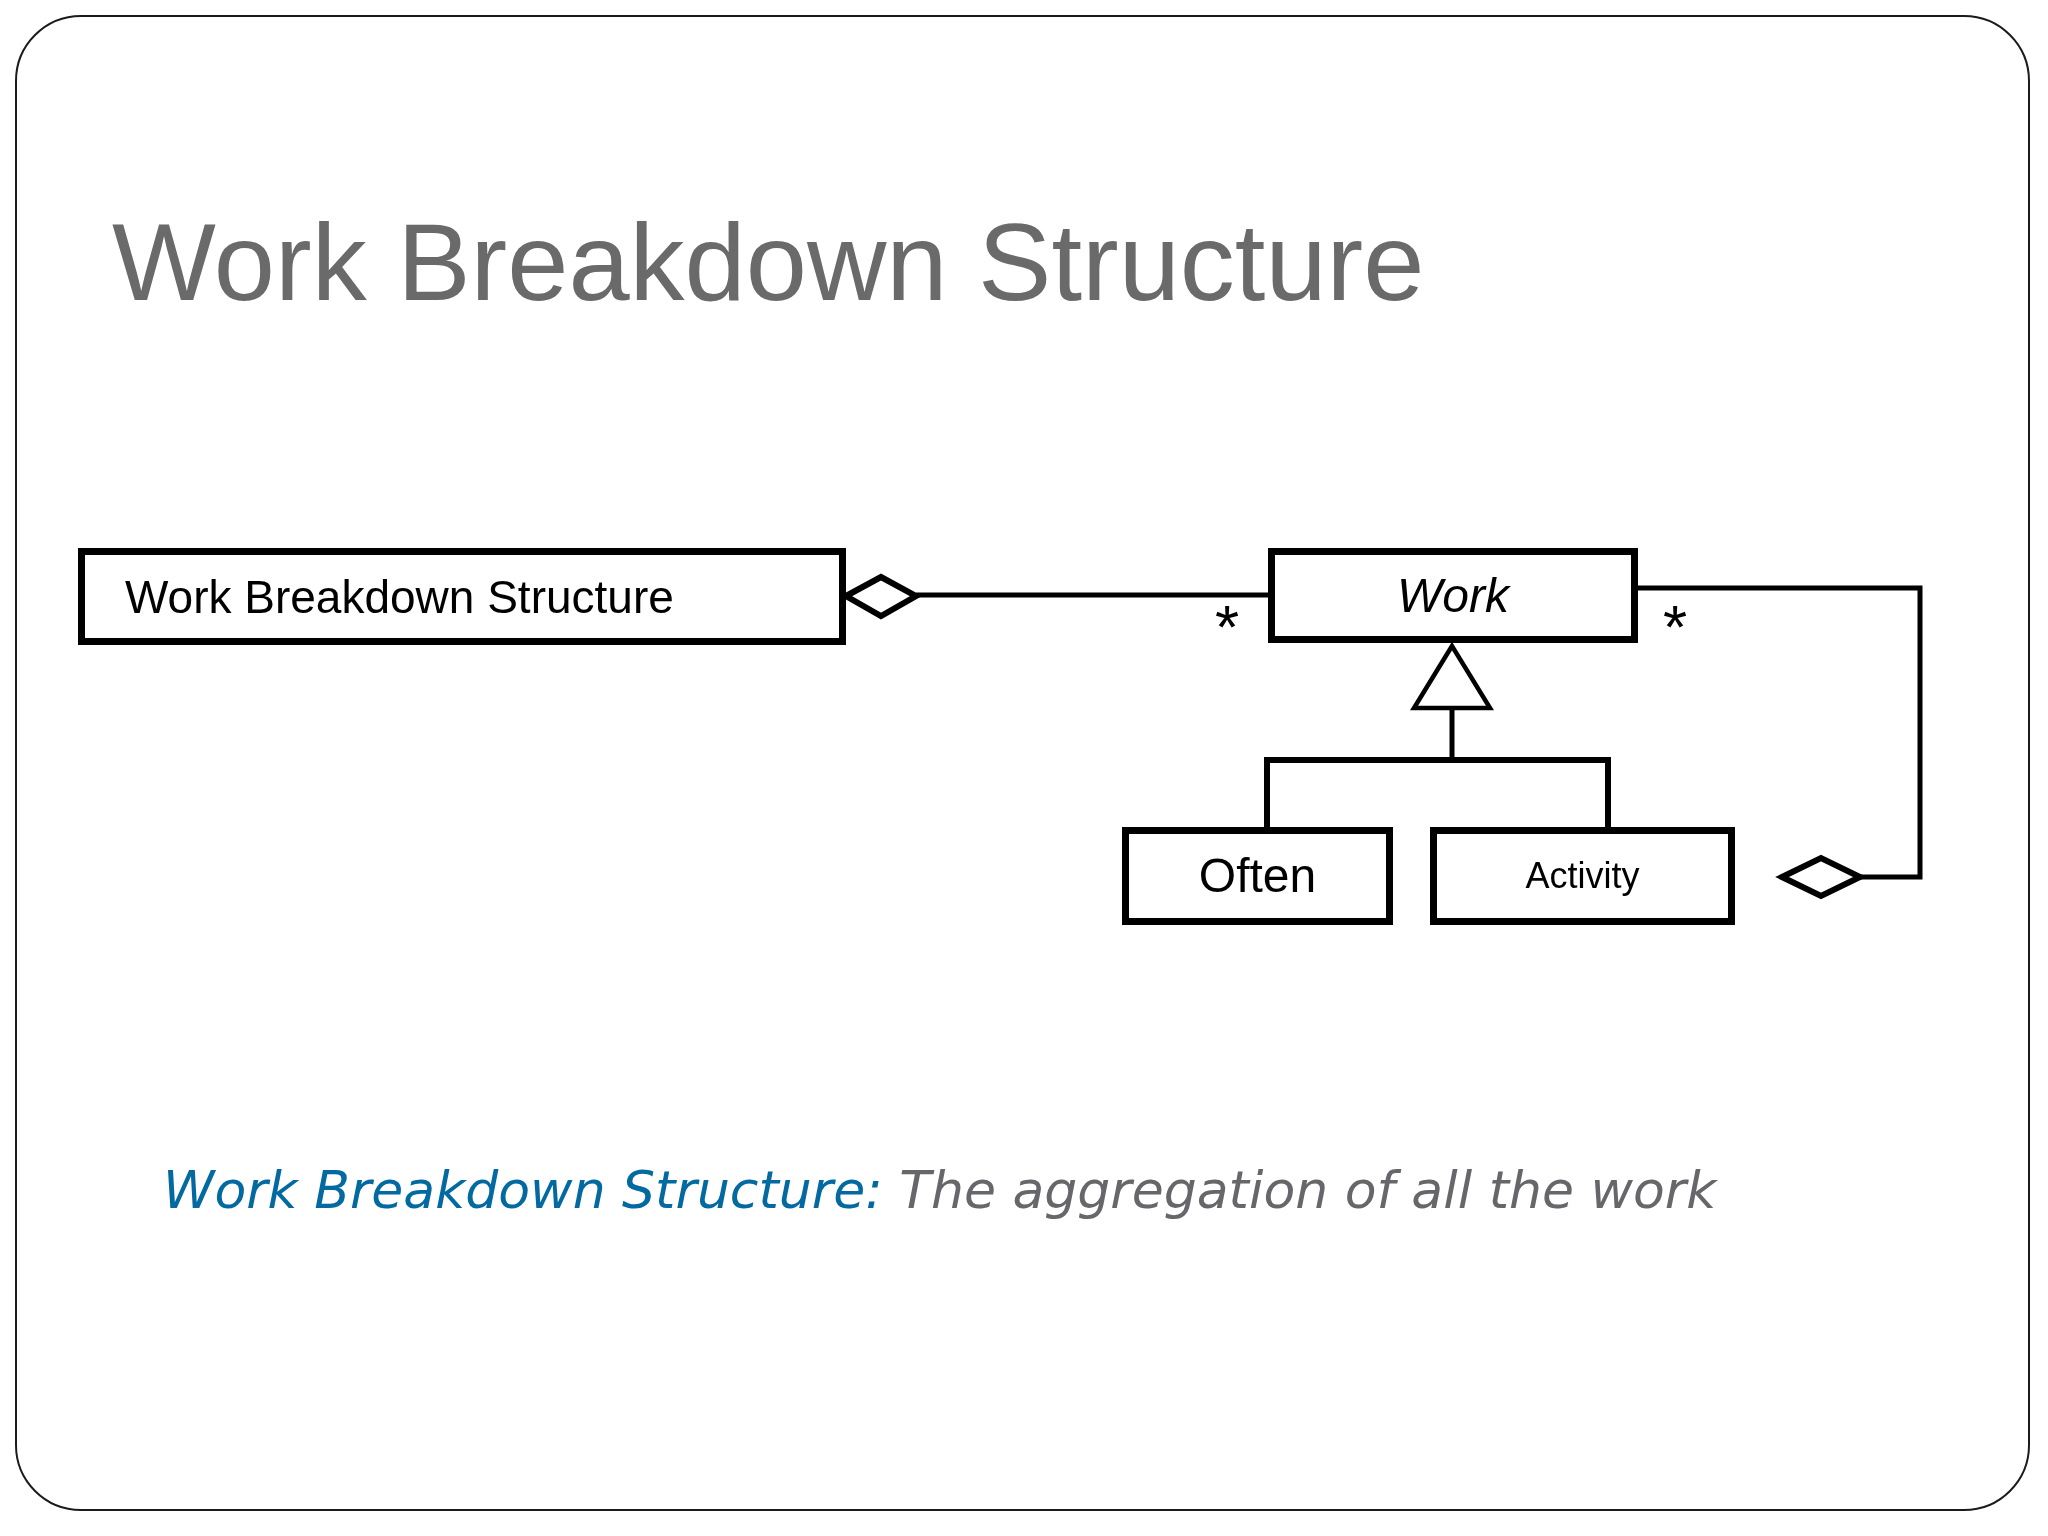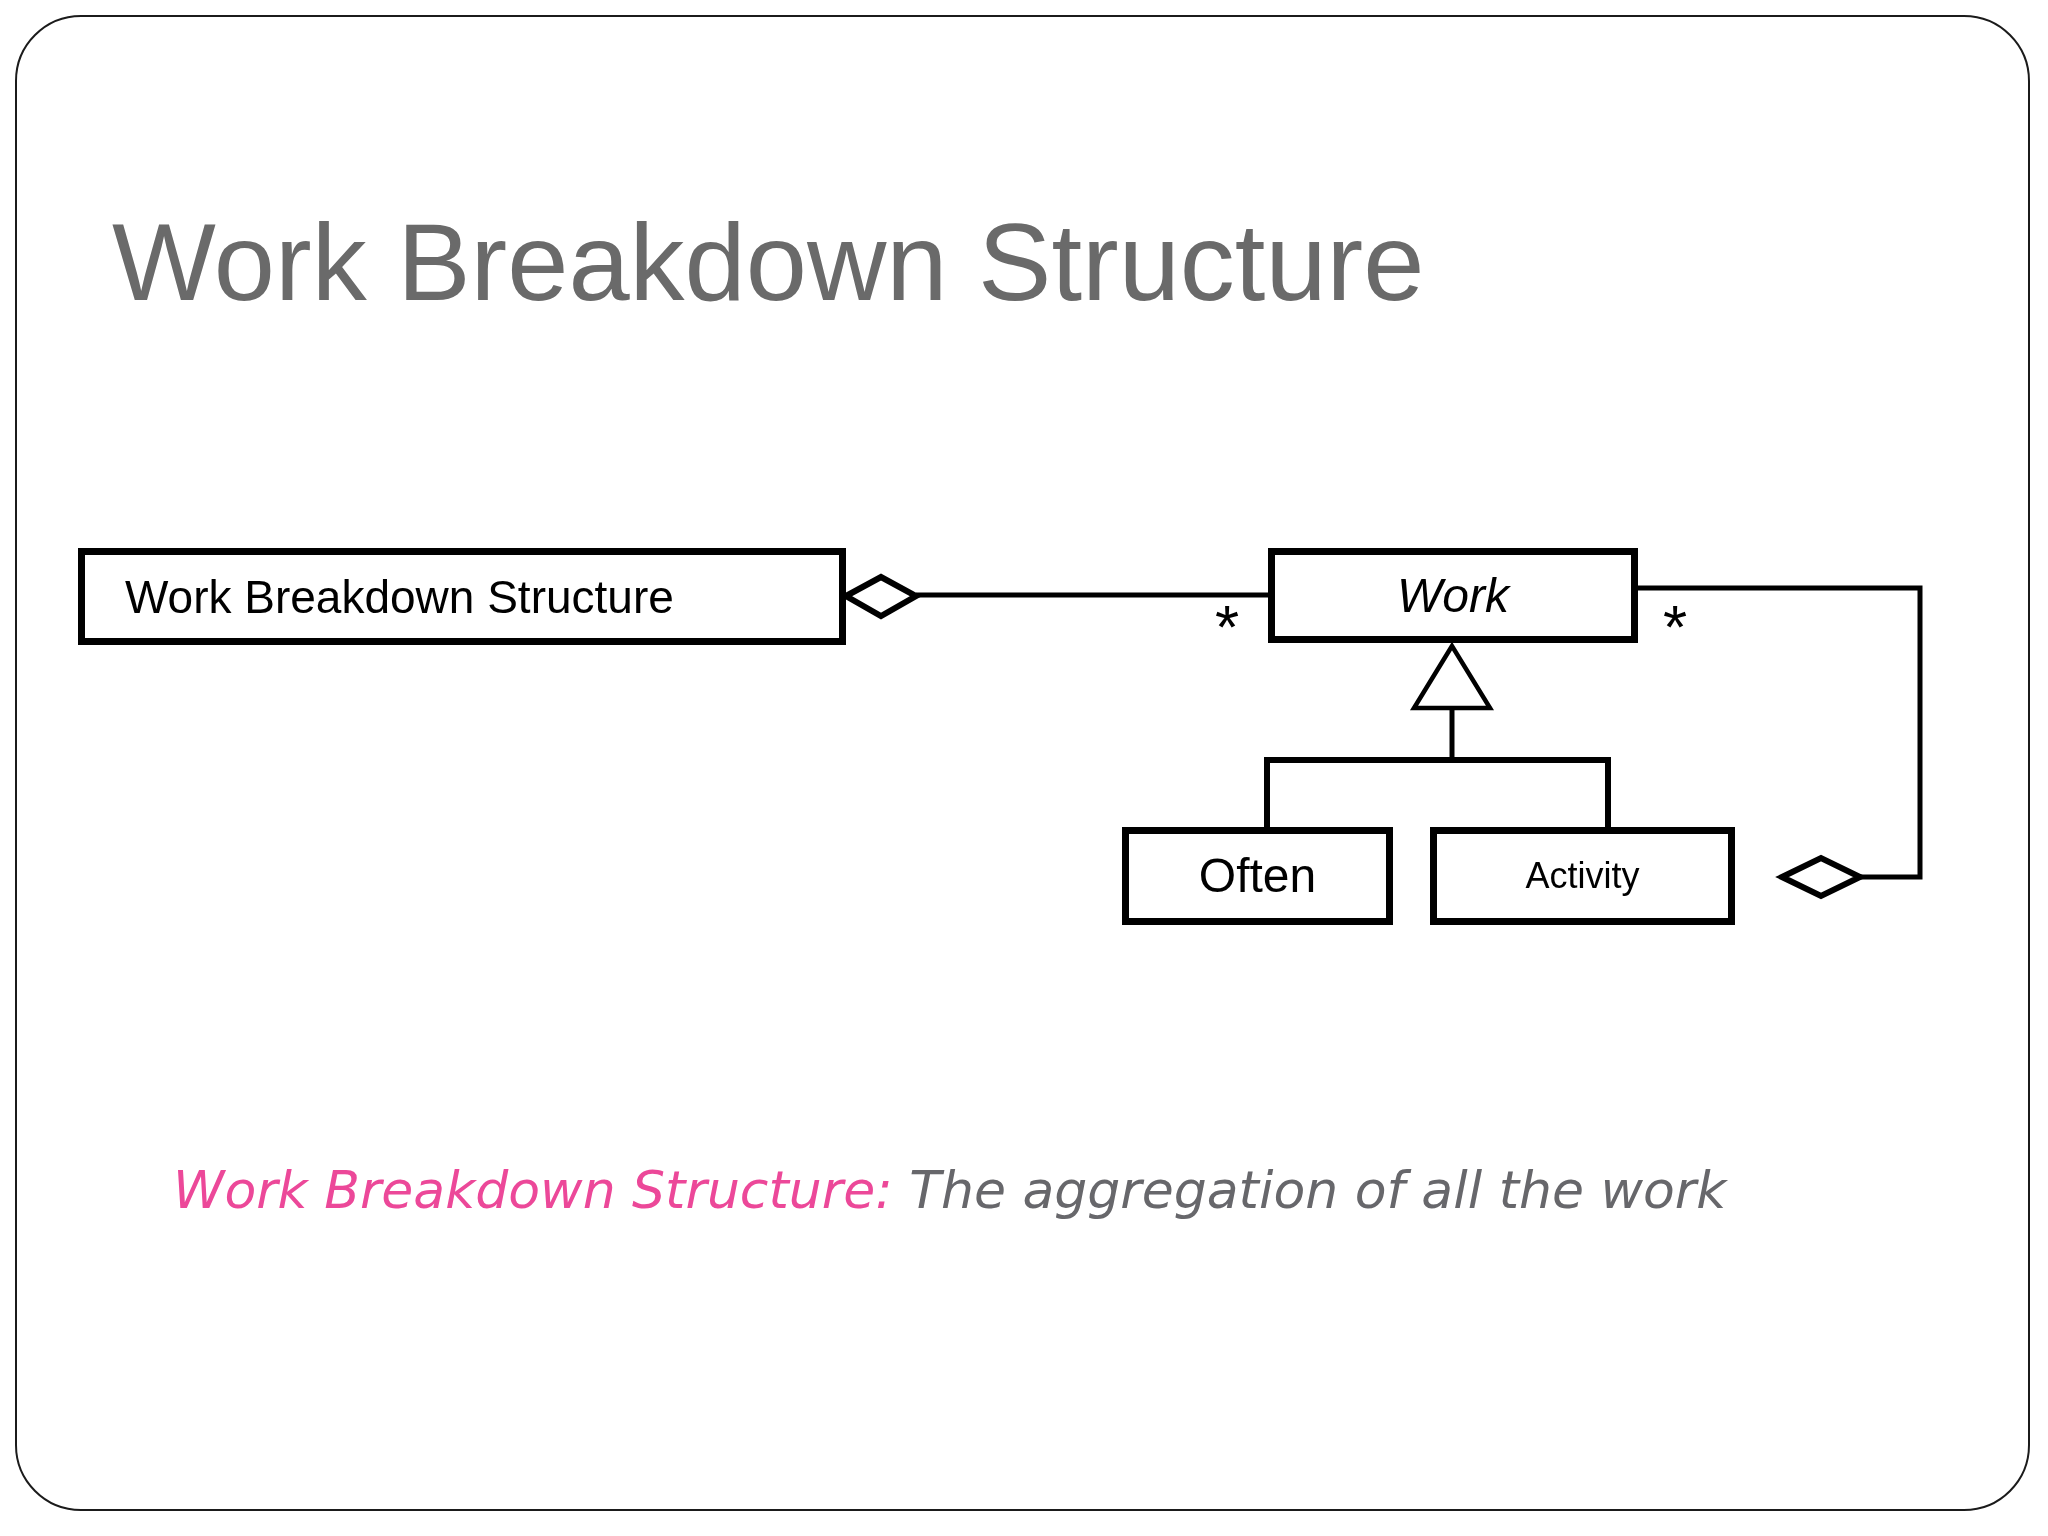--- a/index.html
+++ b/index.html
@@ -92,21 +92,21 @@
     left: 163px;
     top: 1156px;
     width: 1780px;
     font-family: "DejaVu Sans", sans-serif;
     font-style: italic;
     font-size: 52px;
     line-height: 68px;
     color: #67676b;
   }
   .def-line { white-space: nowrap; }
-  .accent-red { color: #ec4899; margin-left: 10px; }
+  .accent-red { color: #0369a1; }
   .mult-star {
     font-family: "Liberation Sans", sans-serif;
     font-size: 62px;
     fill: #000000;
   }
 </style>
 </head>
 <body>
 
 <div id="canvas">

